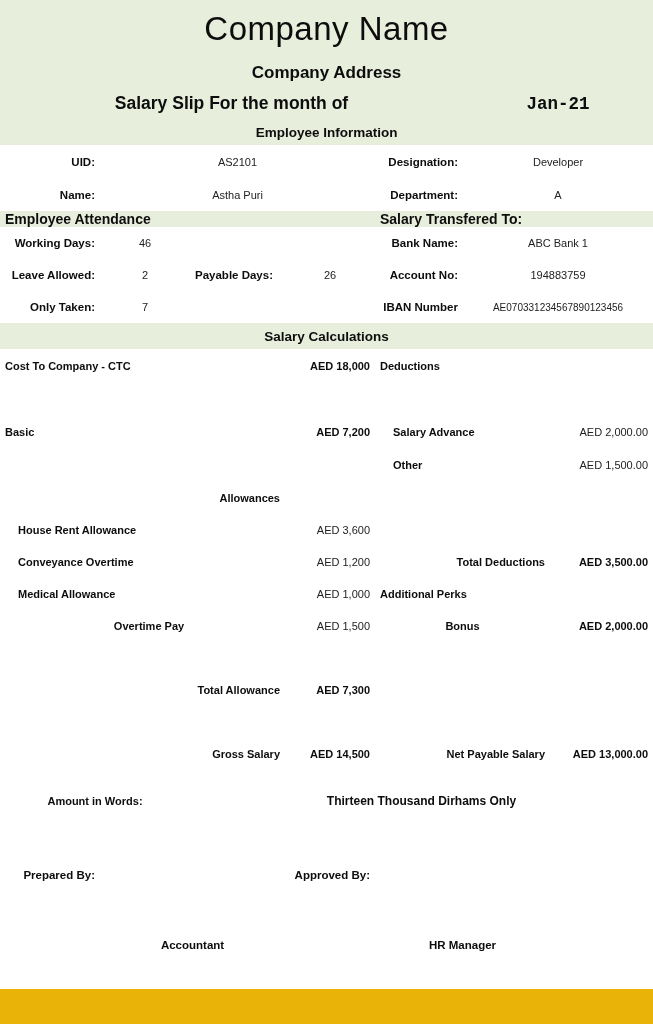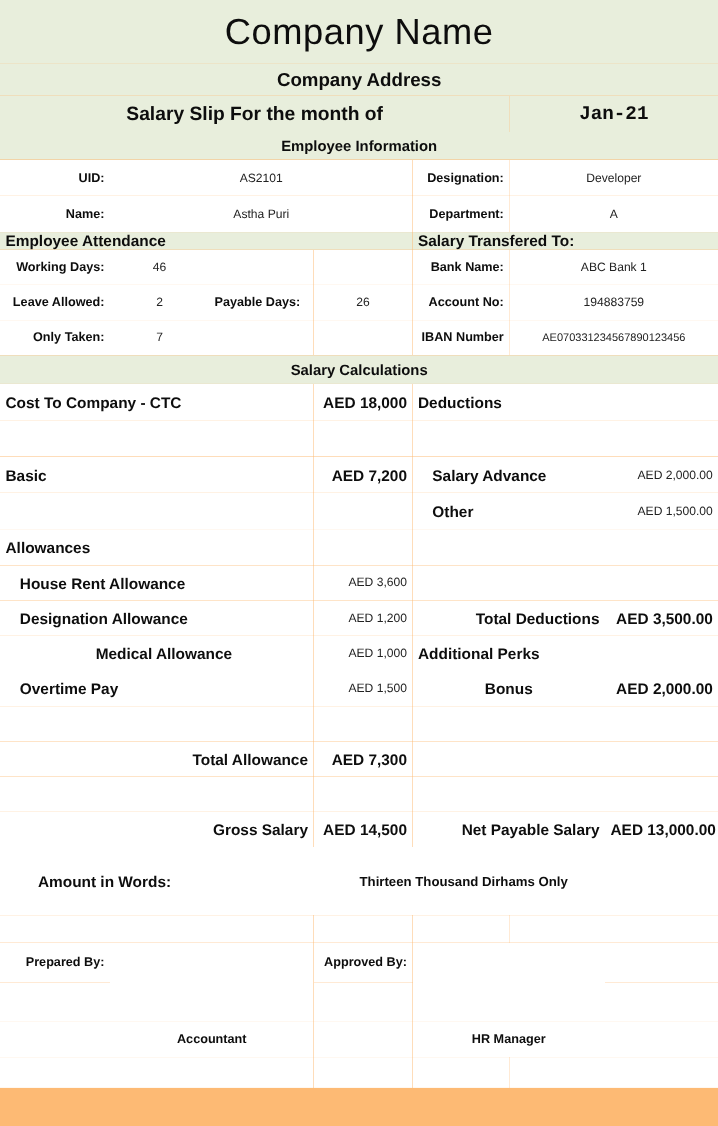--- a/index.html
+++ b/index.html
@@ -4,21 +4,21 @@
 <style>
   html,body{margin:0;padding:0;background:#ffffff;}
   body{
     font-family:"Liberation Sans", sans-serif;
     -webkit-font-smoothing:antialiased;
   }
   #sheet{
     position:relative;
     width:653px;
     height:1024px;
-    background:#fdba74;
+    background:#eab308;
     overflow:hidden;
   }
   table.slip{
     border-collapse:collapse;
     table-layout:fixed;
     width:653px;
     font-size:11.5px;
     color:#0d0d0d;
   }
   table.slip td{
@@ -48,21 +48,21 @@
     font-weight:normal;
     letter-spacing:.5px;
   }
   .title-addr{font-size:17px;font-weight:bold;}
   .title-slip{font-size:17.5px;font-weight:bold;}
   .title-month{font-size:17.5px;font-weight:bold;font-family:Liberation Mono, monospace;}
   .sec-head{font-size:13.5px;font-weight:bold;}
   .sec-head-l{font-size:14px;font-weight:bold;text-align:left;}
   .fld{font-size:11.5px;font-weight:bold;}
   .val{font-size:11px;font-weight:normal;color:#222;}
-  .money{font-size:14px;font-weight:bold;}
+  .money{font-size:11px;font-weight:bold;}
   .money-n{font-size:11px;font-weight:normal;color:#222;}
   .indent{padding-left:18px !important;}
   .words{font-size:12px;font-weight:bold;}
   .sigcap{font-size:11.5px;font-weight:bold;}
 
   .sigbox{
     border:2px solid #1a1a1a;
     background:#ffffff;
   }
   .faint{border-bottom:1px solid #e3e3e3;}
@@ -172,49 +172,49 @@
   </tr>
 
   <tr>
     <td colspan="3" class="white bl bbg" style="height:33px;"></td>
     <td class="white bl bbg"></td>
     <td colspan="2" class="white l money bl bbg indent">Other</td>
     <td class="white r money-n bl br bbg">AED 1,500.00</td>
   </tr>
 
   <tr>
-    <td colspan="3" class="white l money bl bbg" style="height:33px;">Allowances</td>
+    <td colspan="3" class="white l money bl bbg" style="height:33px;text-align:right;">Allowances</td>
     <td class="white bl bbg"></td>
     <td colspan="2" class="white bl bbg"></td>
     <td class="white bl br bbg"></td>
   </tr>
 
   <tr>
     <td colspan="3" class="white l money bl bbg indent" style="height:32px;">House Rent Allowance</td>
     <td class="white r money-n bl bbg">AED 3,600</td>
     <td colspan="2" class="white bl bbg"></td>
     <td class="white bl br bbg"></td>
   </tr>
 
   <tr>
-    <td colspan="3" class="white l money bl bbg indent" style="height:32px;">Designation Allowance</td>
+    <td colspan="3" class="white l money bl bbg indent" style="height:32px;">Conveyance Overtime</td>
     <td class="white r money-n bl bbg">AED 1,200</td>
     <td colspan="2" class="white r money bl bbg">Total Deductions</td>
     <td class="white r money bl br bbg">AED 3,500.00</td>
   </tr>
 
   <tr>
-    <td colspan="3" class="white l money bl bbg indent" style="height:32px;text-align:center;">Medical Allowance</td>
+    <td colspan="3" class="white l money bl bbg indent" style="height:32px;">Medical Allowance</td>
     <td class="white r money-n bl bbg">AED 1,000</td>
     <td colspan="2" class="white l money bl bbg">Additional Perks</td>
     <td class="white bl br bbg"></td>
   </tr>
 
   <tr>
-    <td colspan="3" class="white l money bl bbg indent" style="height:32px;">Overtime Pay</td>
+    <td colspan="3" class="white l money bl bbg indent" style="height:32px;text-align:center;">Overtime Pay</td>
     <td class="white r money-n bl bbg">AED 1,500</td>
     <td colspan="2" class="white c money bl bbg">Bonus</td>
     <td class="white r money bl br bbg">AED 2,000.00</td>
   </tr>
 
   <tr>
     <td colspan="3" class="white bl bbg" style="height:32px;"></td>
     <td class="white bl bbg"></td>
     <td colspan="2" class="white bl bbg"></td>
     <td class="white bl br bbg"></td>

